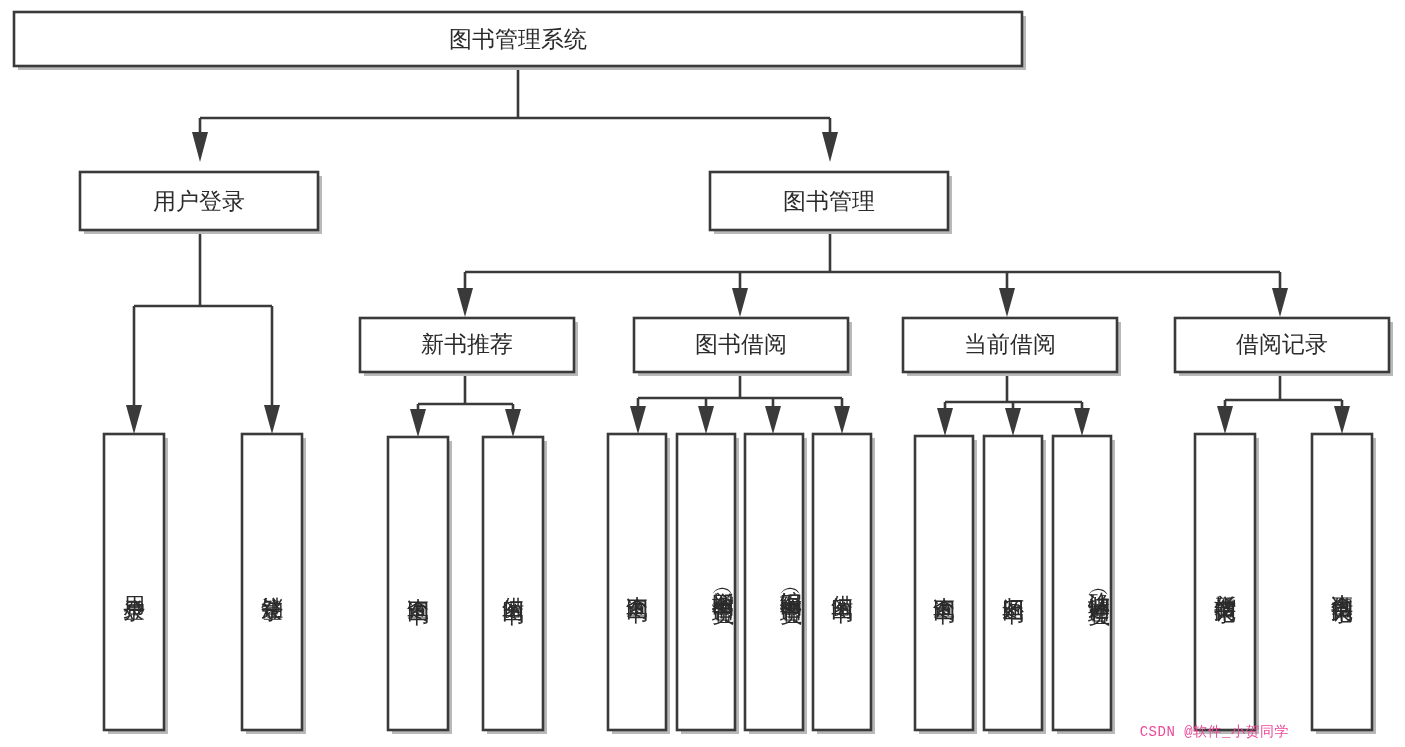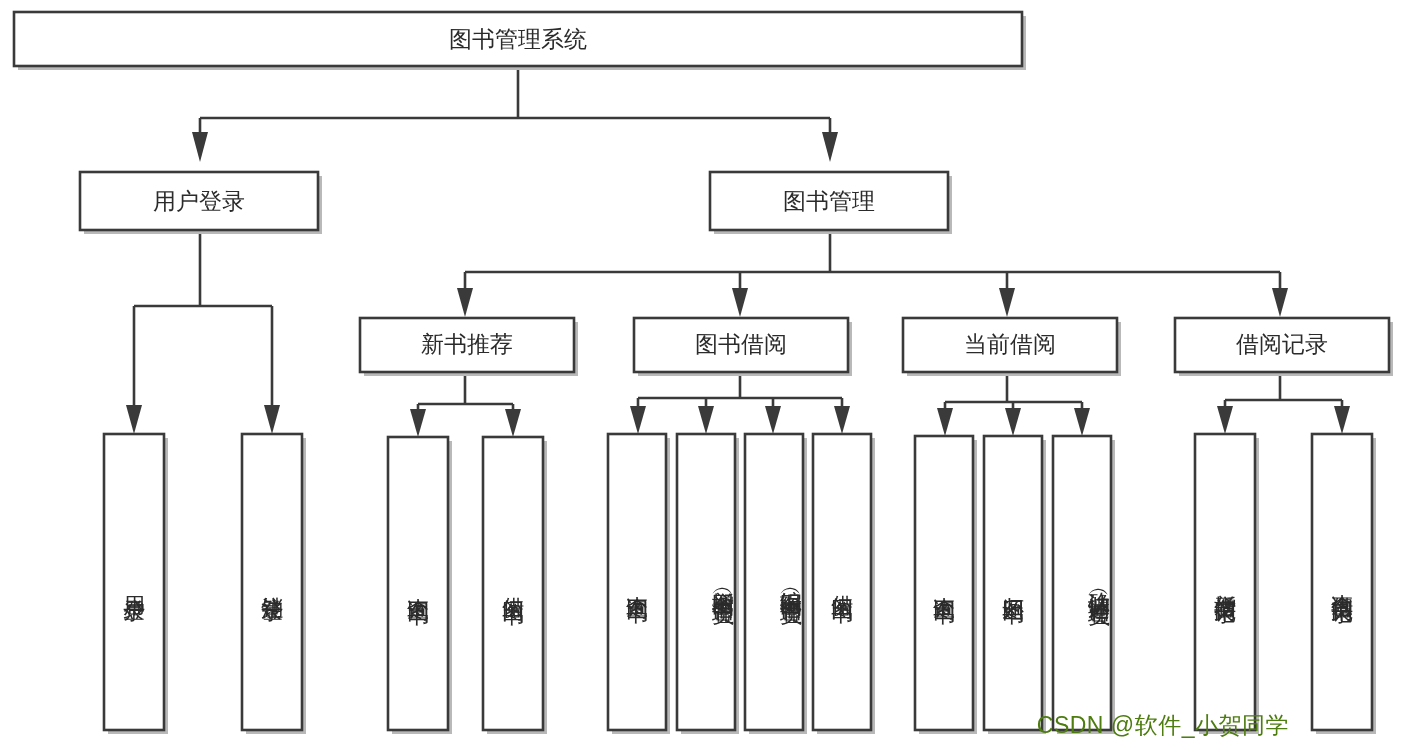--- a/index.html
+++ b/index.html
@@ -65,23 +65,23 @@
     display: flex;
     align-items: center;
     justify-content: center;
     white-space: nowrap;
     pointer-events: none;
   }
   .watermark {
     position: absolute;
     right: 14px;
     bottom: 6px;
-    font-family: Liberation Sans, sans-serif;
-    font-size: 23px;
-    color: #4d7c0f;
+    font-family: Liberation Mono, monospace;
+    font-size: 14px;
+    color: #ec4899;
     letter-spacing: 0.5px;
     white-space: nowrap;
   }
 </style>
 </head>
 <body>
 
 <div id="diagram-root">
 
   <svg class="flow" viewBox="0 0 1405 747">

